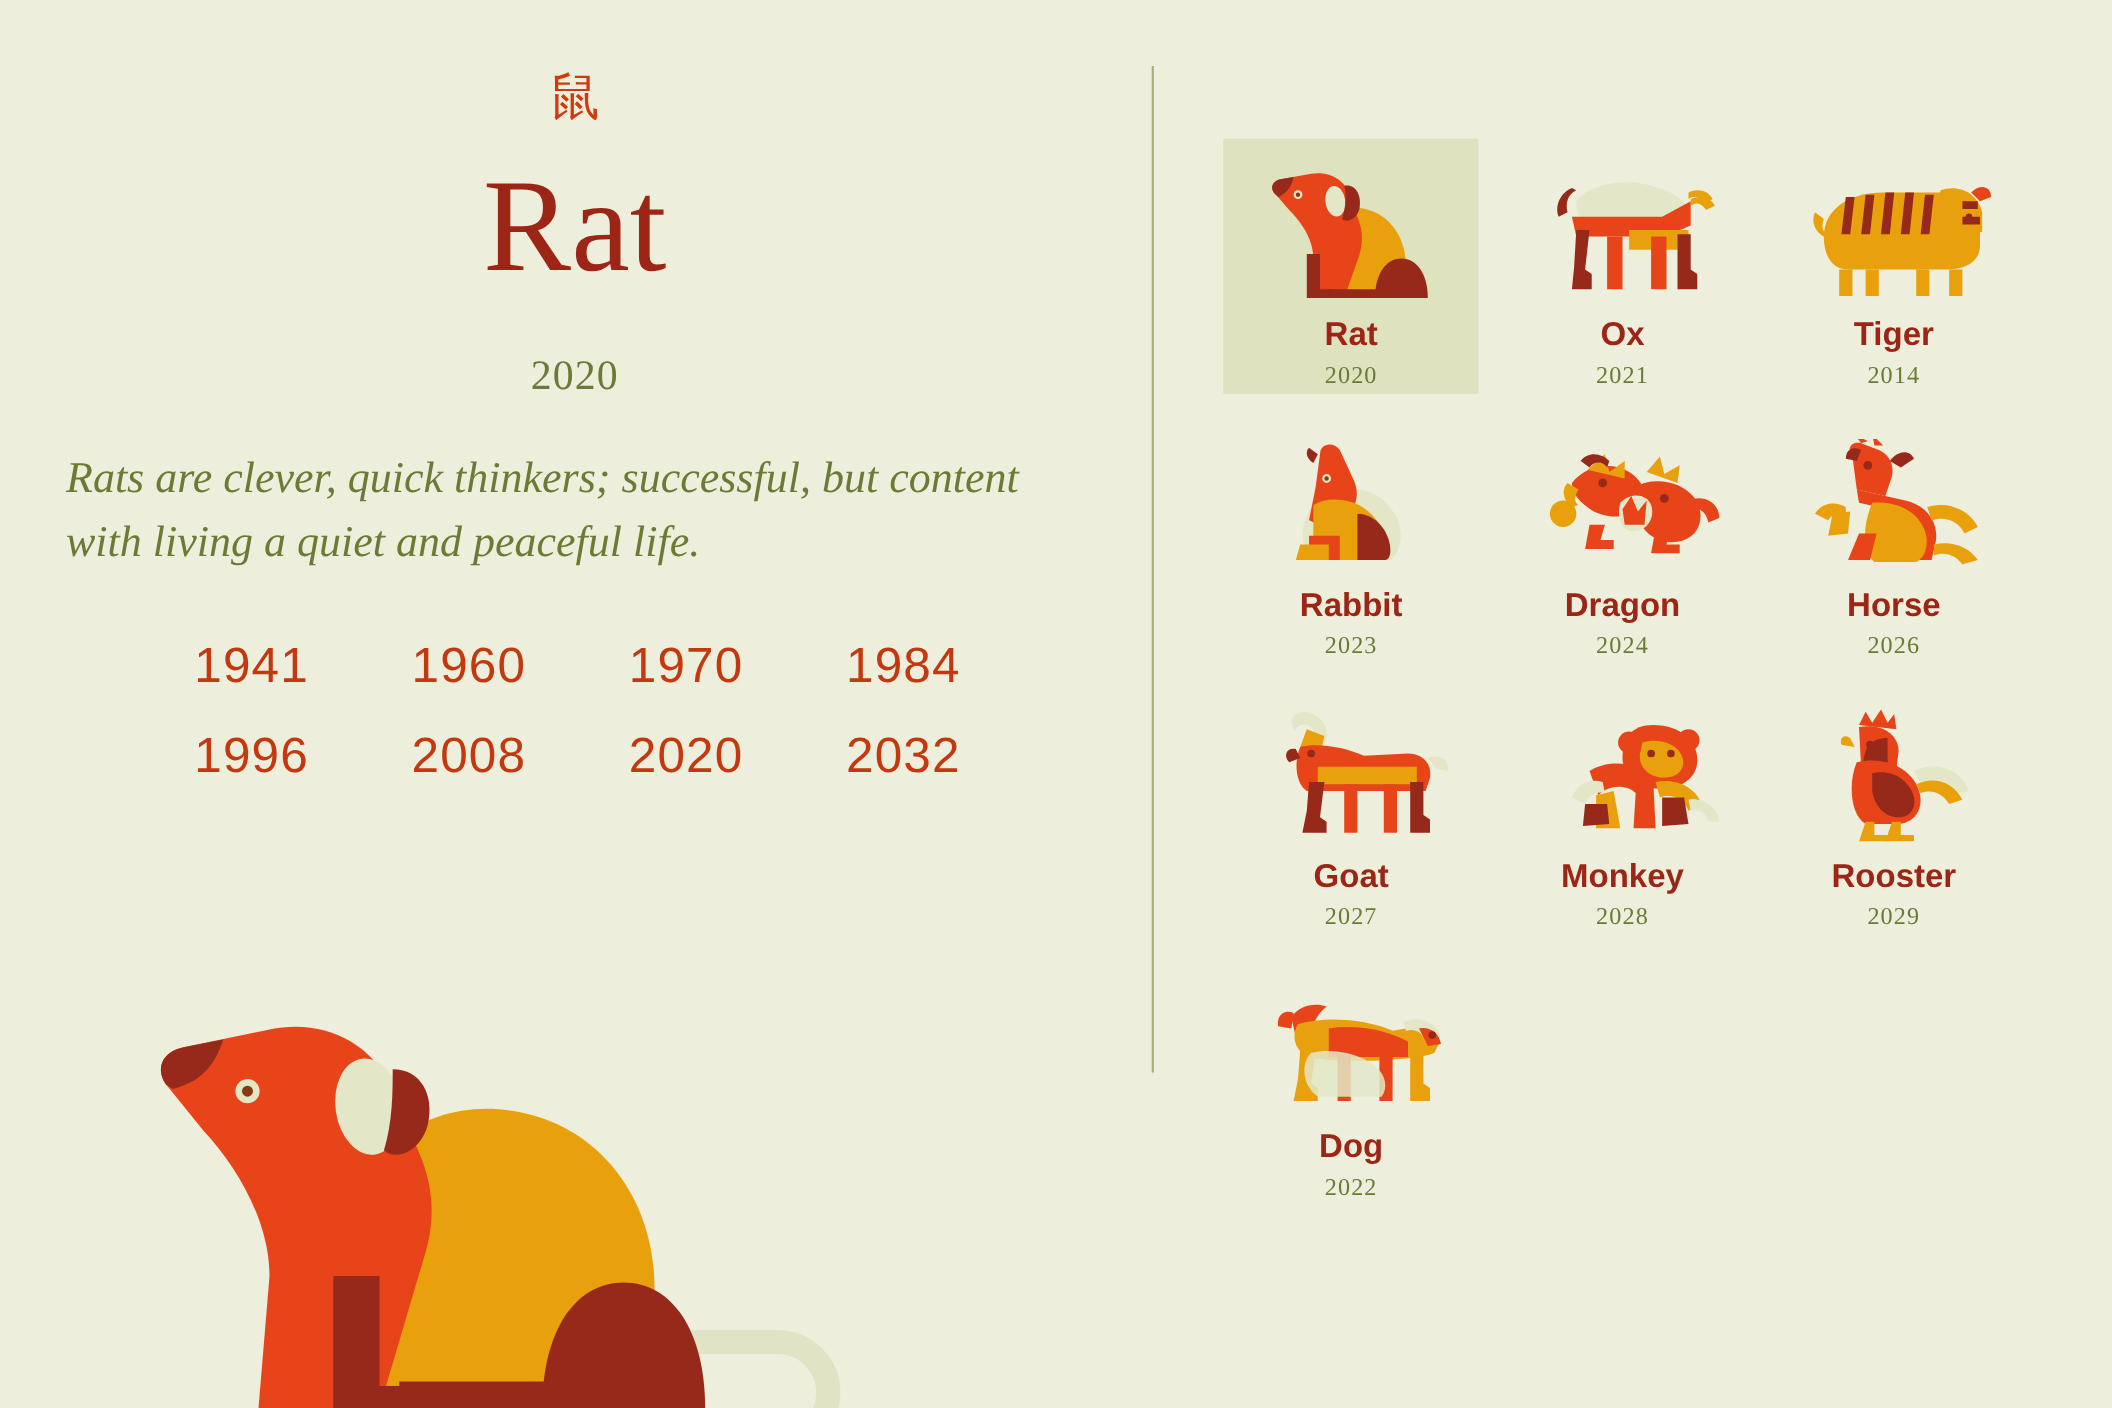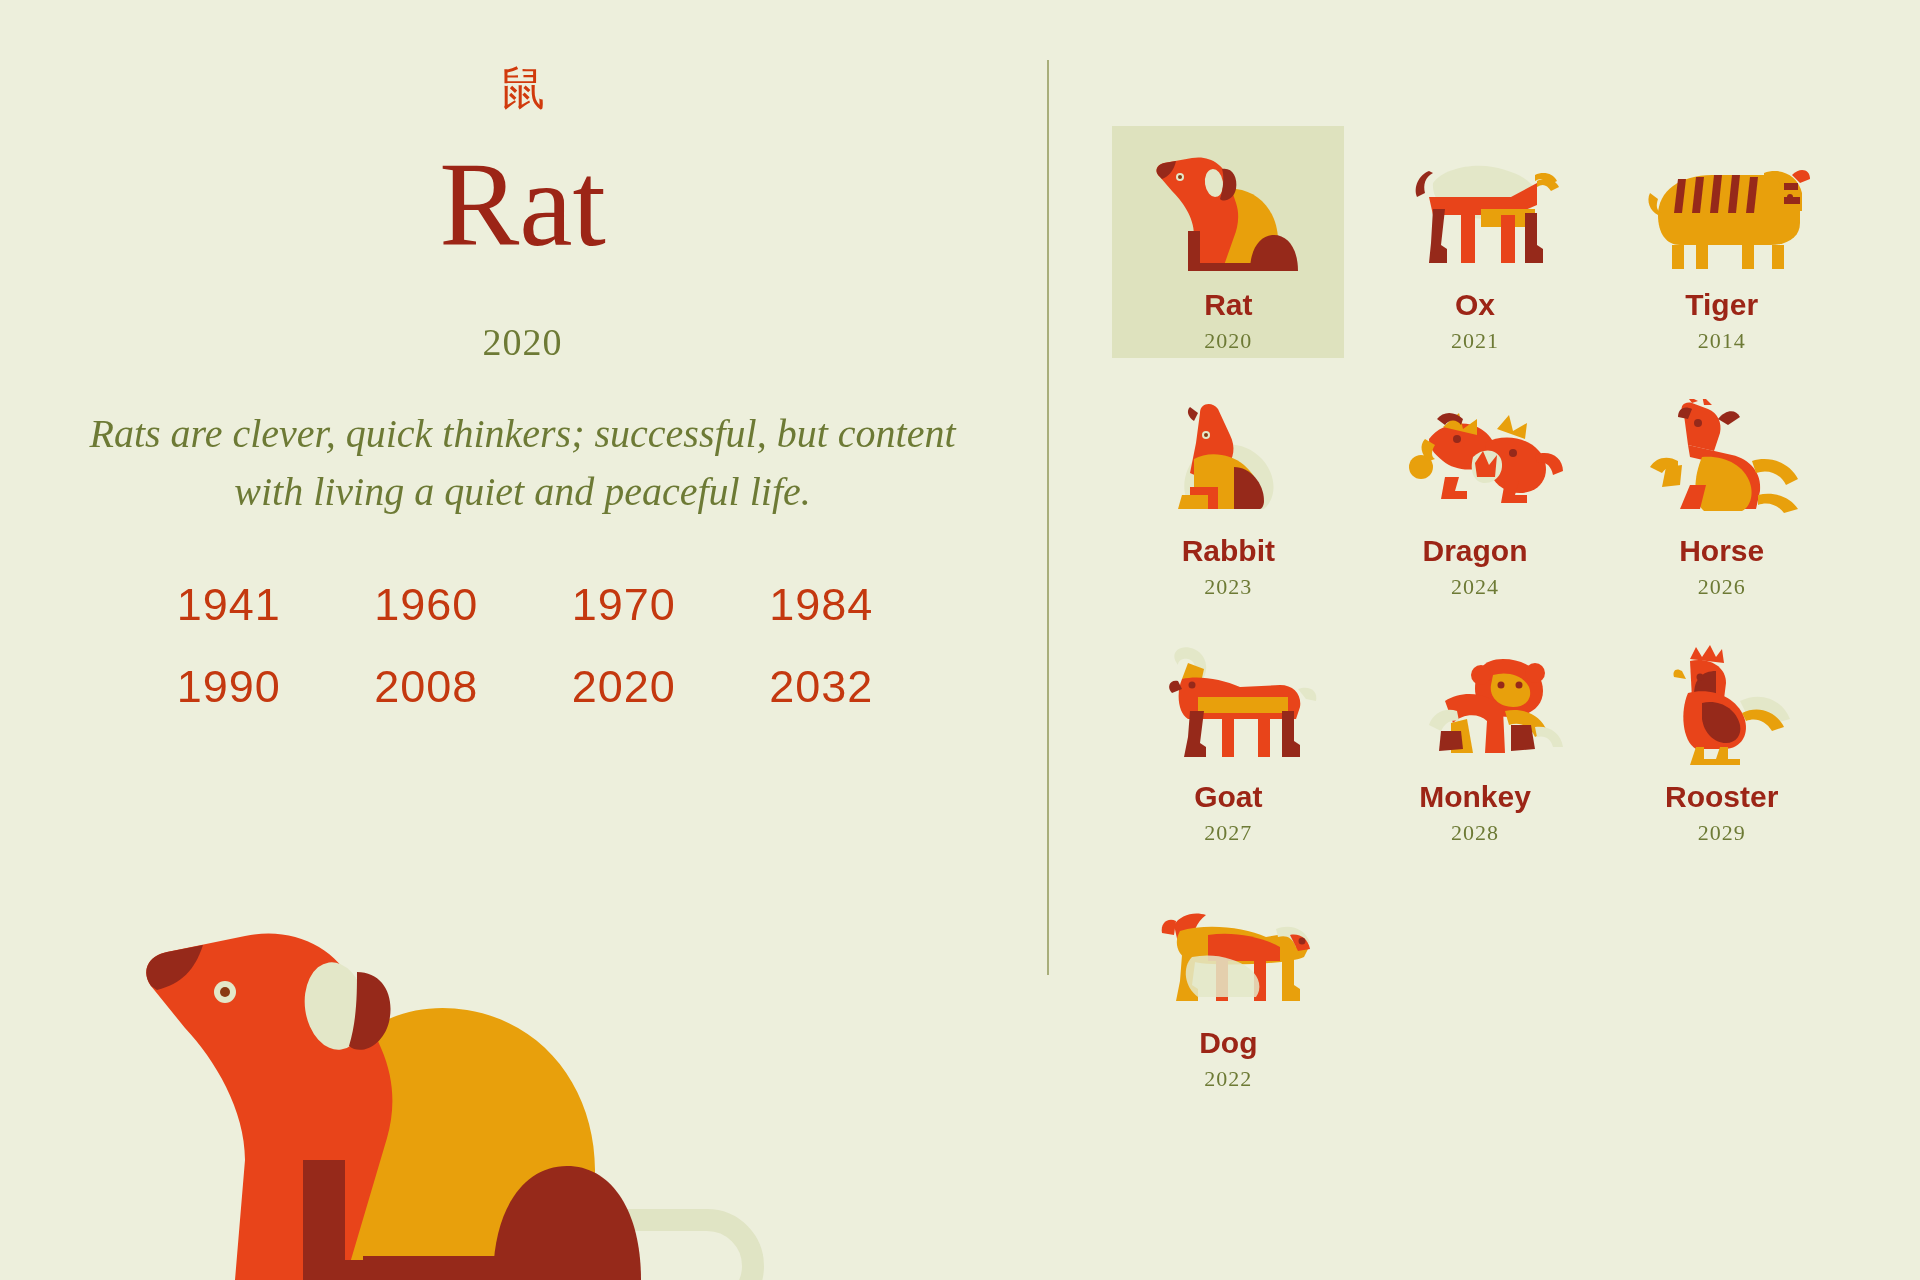--- a/index.html
+++ b/index.html
@@ -33,21 +33,21 @@
   }
   #sign-year {
     position:absolute; left:0; top:320px; width:1045px;
     text-align:center;
     font-family:"Liberation Serif", serif;
     font-size:38px; line-height:44px;
     color:#6D7A35; letter-spacing:1px;
   }
   #description {
     position:absolute; left:60px; top:405px; width:925px;
-    text-align:center;
+    text-align:left;
     font-family:"Liberation Serif", serif;
     font-style:italic;
     font-size:40px; line-height:58px;
     color:#6D7A35;
   }
   #years-grid {
     position:absolute; left:130px; top:575px; width:790px;
     display:grid;
     grid-template-columns:repeat(4,1fr);
     row-gap:22px;
@@ -131,21 +131,21 @@
 
     <div id="sign-year">2020</div>
 
     <p id="description">Rats are clever, quick thinkers; successful, but content with living a quiet and peaceful life.</p>
 
     <div id="years-grid">
       <span class="year-cell">1941</span>
       <span class="year-cell">1960</span>
       <span class="year-cell">1970</span>
       <span class="year-cell">1984</span>
-      <span class="year-cell">1990</span>
+      <span class="year-cell">1996</span>
       <span class="year-cell">2008</span>
       <span class="year-cell">2020</span>
       <span class="year-cell">2032</span>
     </div>
 
     <div id="hero-rat">
       <svg viewBox="0 0 700 420" xmlns="http://www.w3.org/2000/svg">
 
         <path d="M440 372 h170 a42 42 0 0 1 0 84 h-170 z" fill="none"></path>
         <path d="M452 360 h160 a46 46 0 0 1 46 46 a46 46 0 0 1 -46 46 h-130" fill="none" stroke="#E0E4C4" stroke-width="22" stroke-linecap="round"></path>

